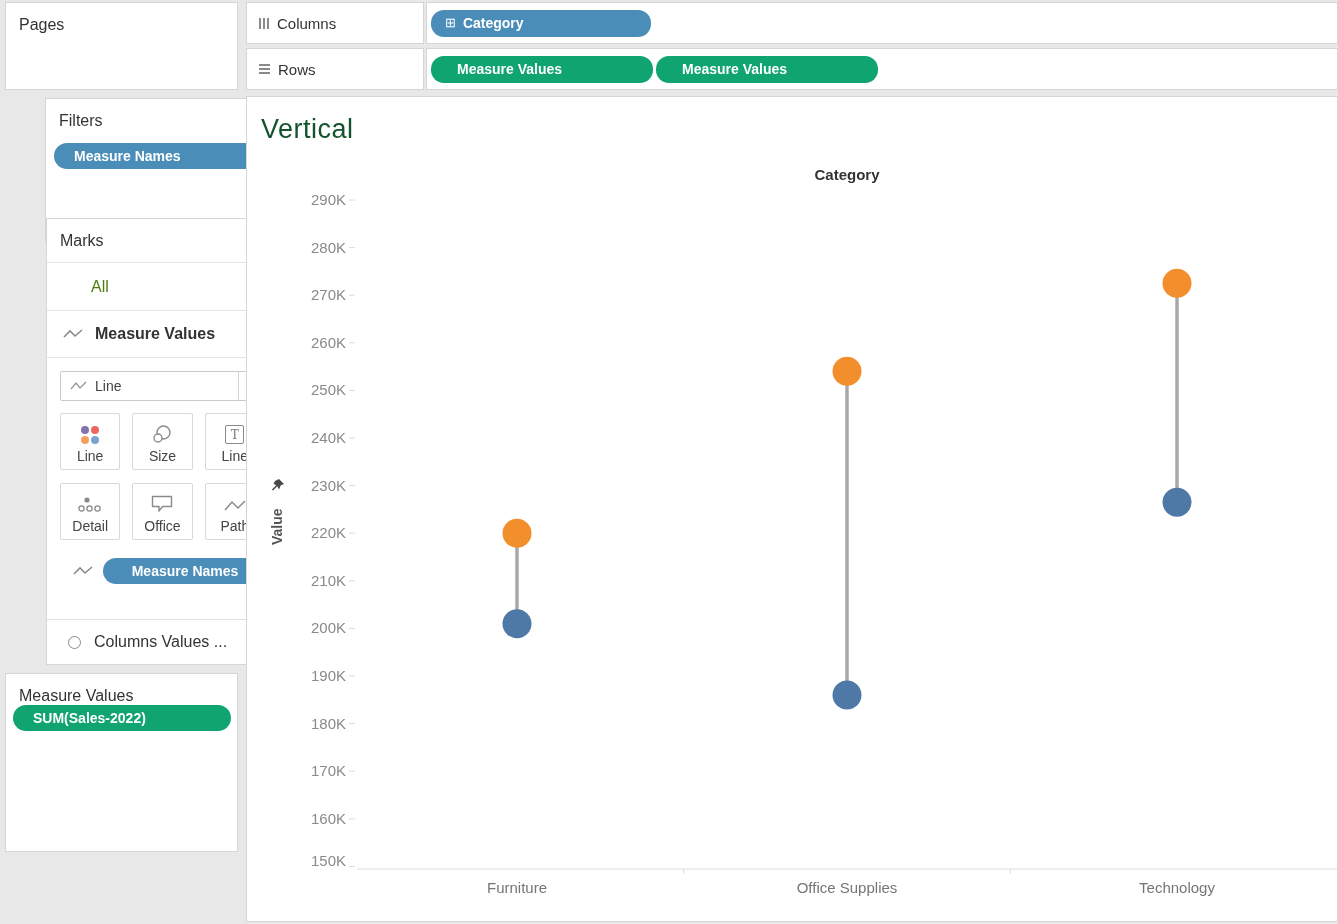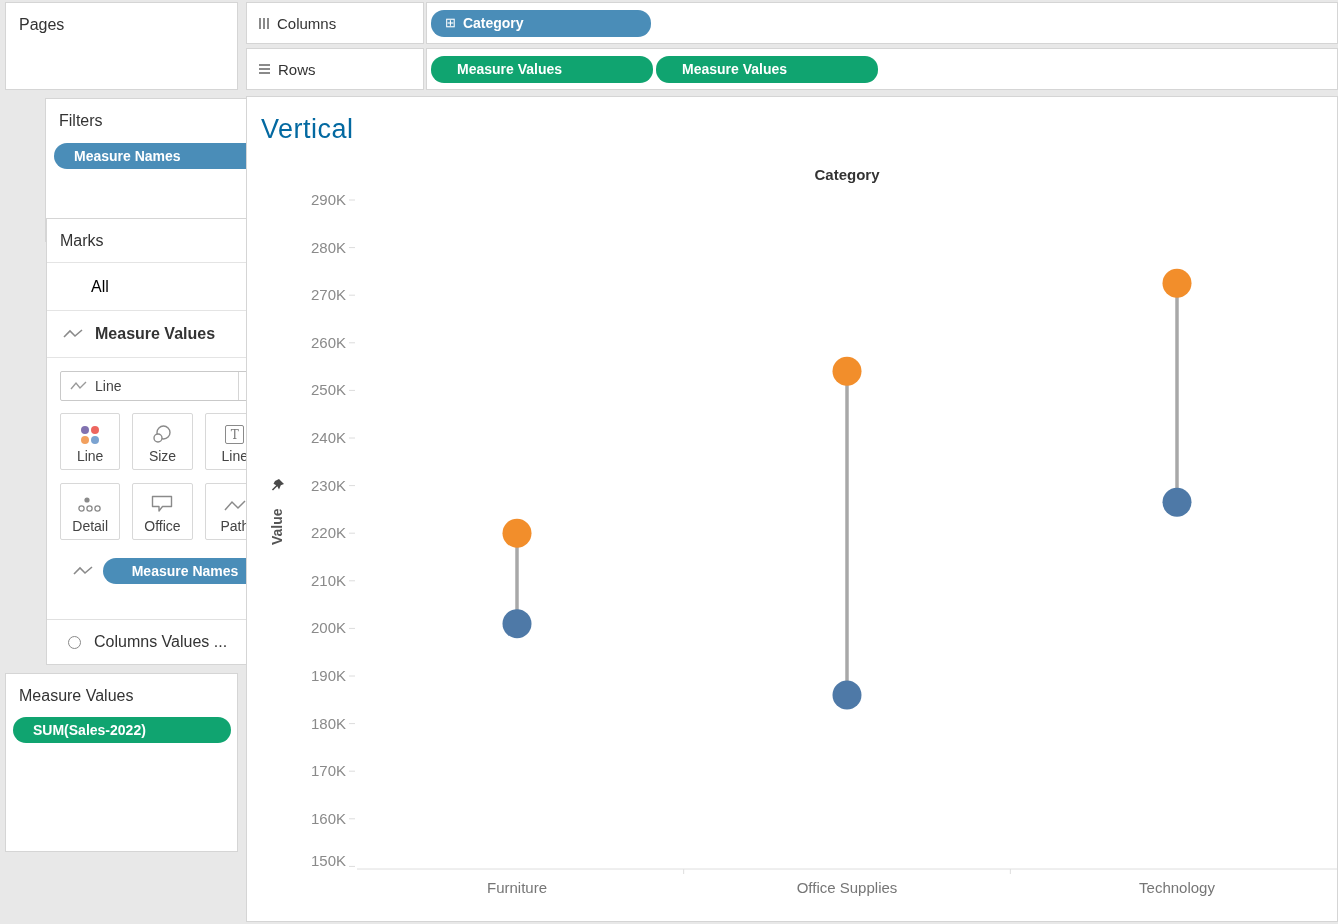--- a/index.html
+++ b/index.html
@@ -18,21 +18,21 @@
   }
   .pill.blue{background:#4a8db8;}
   .pill.green{background:#10a470;}
   
   #pages-panel{left:5px;top:2px;width:233px;height:88px;}
   #filters-panel{left:5px;top:98px;width:233px;height:144px;margin-left:40px;}
   #filters-panel .pill{margin:13px 0 0 8px;width:217px;}
   #marks-panel{left:5px;top:218px;width:233px;height:447px;margin-left:41px;}
   #mv-panel{left:5px;top:673px;width:233px;height:179px;}
   .marks-row{border-top:1px solid #e4e4e4;display:flex;align-items:center;}
-  .row-all{height:47px;font-size:16px;color:#000000;padding-left:44px;}
+  .row-all{height:47px;font-size:16px;color:#4d7c0f;padding-left:44px;}
   .row-mvhead{height:46px;font-size:16px;color:#333;font-weight:bold;border-bottom:1px solid #e4e4e4;}
   .row-mvhead .zz{margin:0 12px 0 16px;}
   .marktype-dd{
     margin:13px 13px 0 13px;height:28px;border:1px solid #c9c9c9;border-radius:2px;
     display:flex;align-items:center;background:#fff;
   }
   .marktype-dd .zz{margin:0 8px 0 9px;}
   .marktype-dd .dd-label{flex:1;font-size:14px;color:#444;}
   .dd-arrow{width:25px;align-self:stretch;border-left:1px solid #d5d5d5;display:flex;align-items:center;justify-content:center;color:#666;font-size:11px;}
   .btn-grid{margin:12px 13px 0 13px;display:grid;grid-template-columns:1fr 1fr 1fr;gap:13px 12px;}
@@ -45,37 +45,37 @@
   .color-icon{display:grid;grid-template-columns:8px 8px;gap:2px;}
   .color-icon span{width:8px;height:8px;border-radius:50%;}
   .pathpill-row{margin-top:18px;display:flex;align-items:center;}
   .pathpill-row .zz{margin:0 10px 0 26px;}
   .pathpill-row .pill{width:164px;justify-content:center;padding:0;}
   .collapsed-row{
     position:absolute;left:0;right:0;bottom:0;height:44px;border-top:1px solid #e0e0e0;
     display:flex;align-items:center;font-size:16px;color:#333;
   }
   .circle-glyph{width:11px;height:11px;border:1.5px solid #8a8a8a;border-radius:50%;margin:0 13px 0 21px;}
-  #mv-panel .pill{width:218px;margin:12px 0 0 7px;}
+  #mv-panel .pill{width:218px;margin:0 0 0 7px;}
   #mv-panel .pill:first-of-type{margin-top:12px;}
   
   .shelf-label-box{position:absolute;left:246px;width:178px;height:42px;background:#fff;border:1px solid #d5d5d5;box-sizing:border-box;display:flex;align-items:center;}
   .shelf-pill-box{position:absolute;left:426px;width:912px;height:42px;background:#fff;border:1px solid #d5d5d5;box-sizing:border-box;display:flex;align-items:center;gap:3px;padding-left:4px;}
   .shelf-label{font-size:15px;color:#333;margin-left:8px;}
   .cols-icon{display:flex;gap:2px;margin-left:12px;}
   .cols-icon i{width:2px;height:11px;background:#8a8a8a;}
   .rows-icon{display:flex;flex-direction:column;gap:2px;margin-left:12px;}
   .rows-icon i{width:11px;height:2px;background:#8a8a8a;}
   .shelf-pill-box .pill{height:27px;}
   .pill .expand-glyph{font-weight:normal;font-size:13px;margin:-1px 7px 0 -6px;}
   #columns-pill{width:220px;}
   .rows-mv-pill{width:222px;justify-content:flex-start;padding-left:26px;}
   
   #chart-card{left:246px;top:96px;width:1092px;height:826px;}
-  #chart-title{position:absolute;left:14px;top:17px;font-size:27px;font-weight:300;color:#0369a1;letter-spacing:.5px;}
+  #chart-title{position:absolute;left:14px;top:17px;font-size:27px;font-weight:300;color:#14532d;letter-spacing:.5px;}
   #chart-svg{position:absolute;left:0;top:0;}
   .zz{display:inline-block;line-height:0;}
 </style>
 </head>
 <body>
 
 <div class="panel" id="pages-panel">
   <div class="panel-title">Pages</div>
 </div>
 

